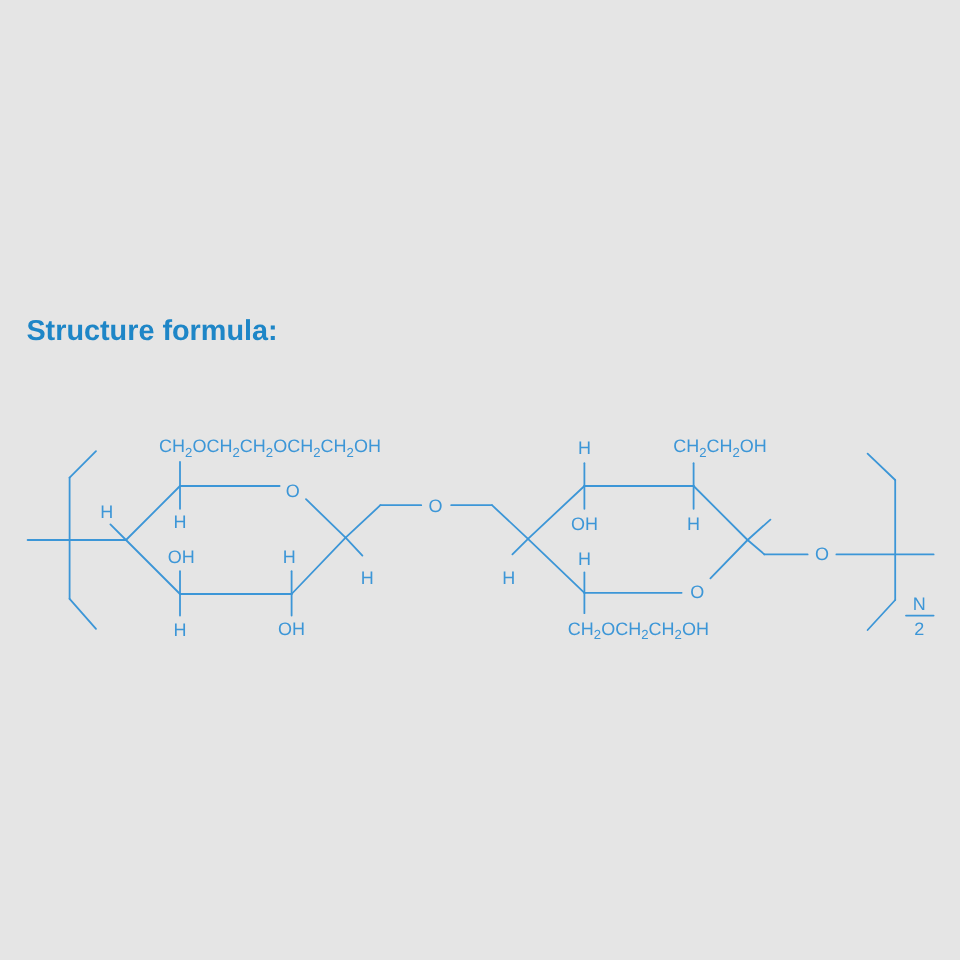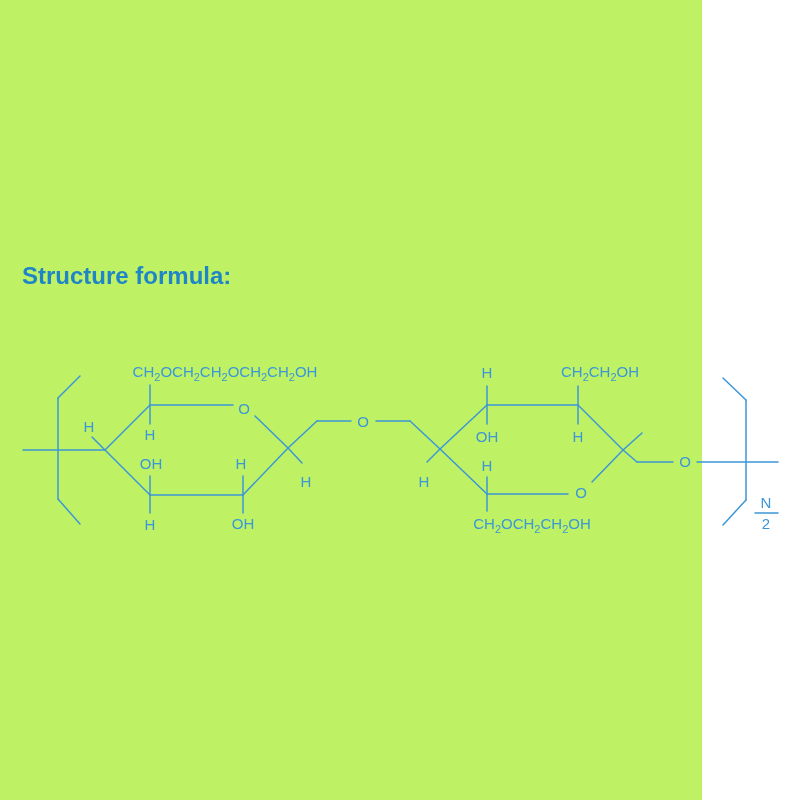--- a/index.html
+++ b/index.html
@@ -6,23 +6,23 @@
     margin: 0;
     padding: 0;
     background: #ffffff;
     width: 800px;
     height: 800px;
     font-family: "Liberation Sans", sans-serif;
     overflow: hidden;
   }
   .page {
     position: relative;
-    width: 702px;
+    width: 800px;
     height: 800px;
-    background: #bef264;
+    background: #e5e5e5;
   }
   .page-title {
     position: absolute;
     left: 22px;
     top: 262px;
     margin: 0;
     font-size: 24px;
     font-weight: bold;
     letter-spacing: 0px;
     color: #1e86c7;

